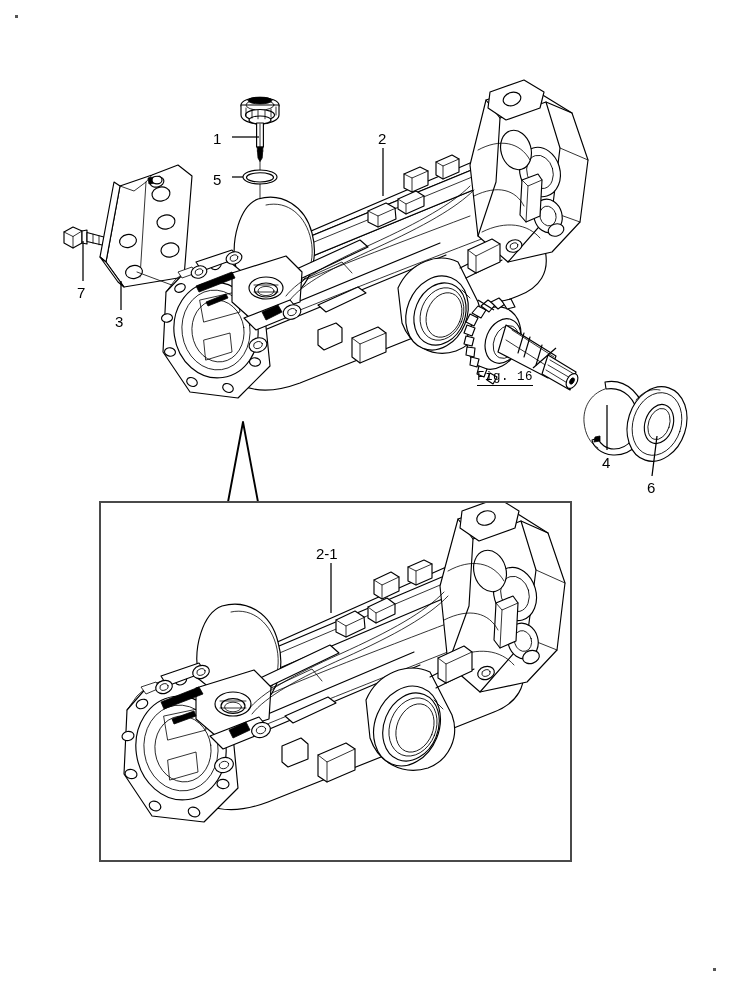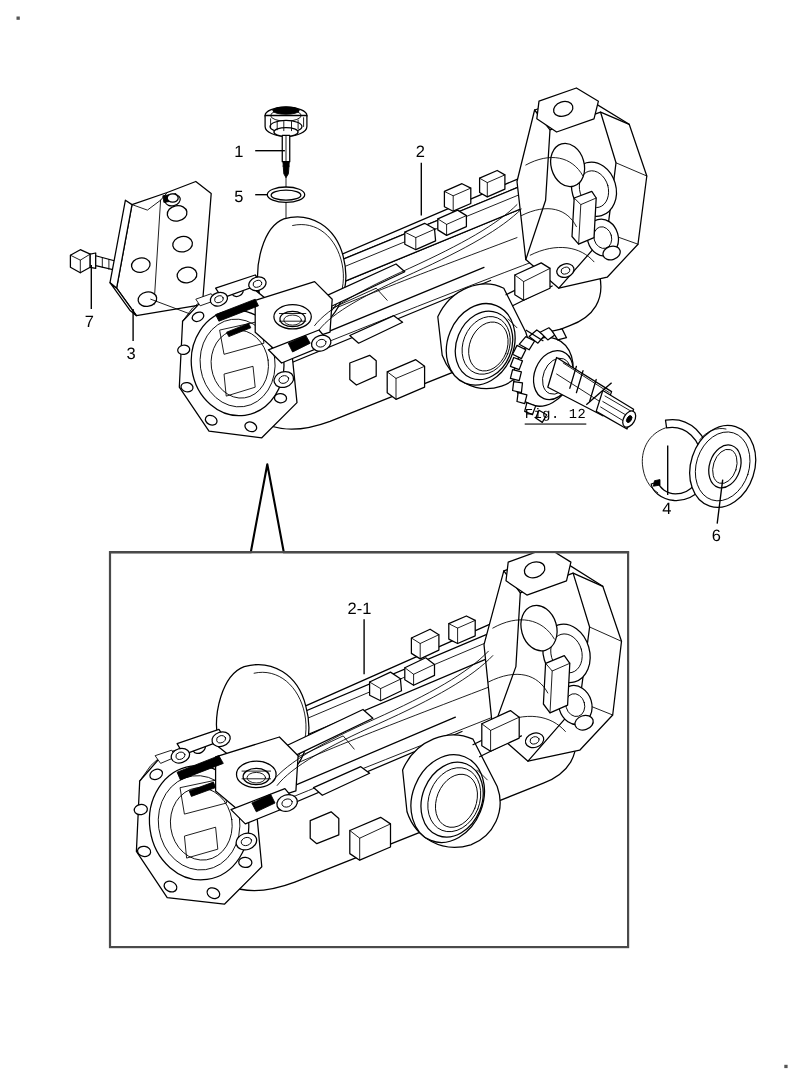--- a/index.html
+++ b/index.html
@@ -473,15 +473,15 @@
 
   <div class="callout" style="left:213px; top:131px;">1</div>
   <div class="callout" style="left:213px; top:172px;">5</div>
   <div class="callout" style="left:378px; top:131px;">2</div>
   <div class="callout" style="left:77px;  top:285px;">7</div>
   <div class="callout" style="left:115px; top:314px;">3</div>
   <div class="callout" style="left:602px; top:455px;">4</div>
   <div class="callout" style="left:647px; top:480px;">6</div>
   <div class="callout" style="left:316px; top:546px;text-align:right;">2‑1</div>
 
-  <div class="figref" style="left:477px; top:370px;">Fig. 12</div>
+  <div class="figref" style="left:477px; top:370px;">Fig. 16</div>
 
 </div>
 
 </body></html>

